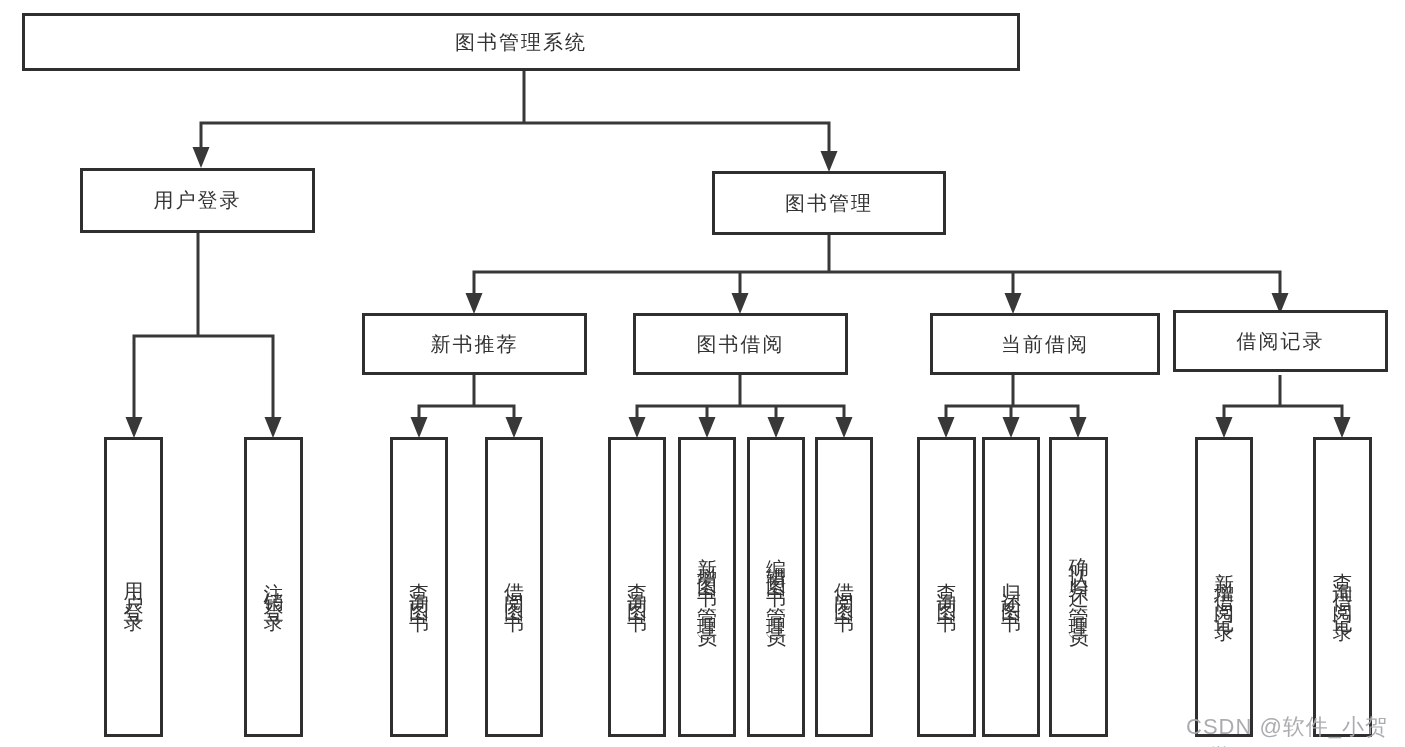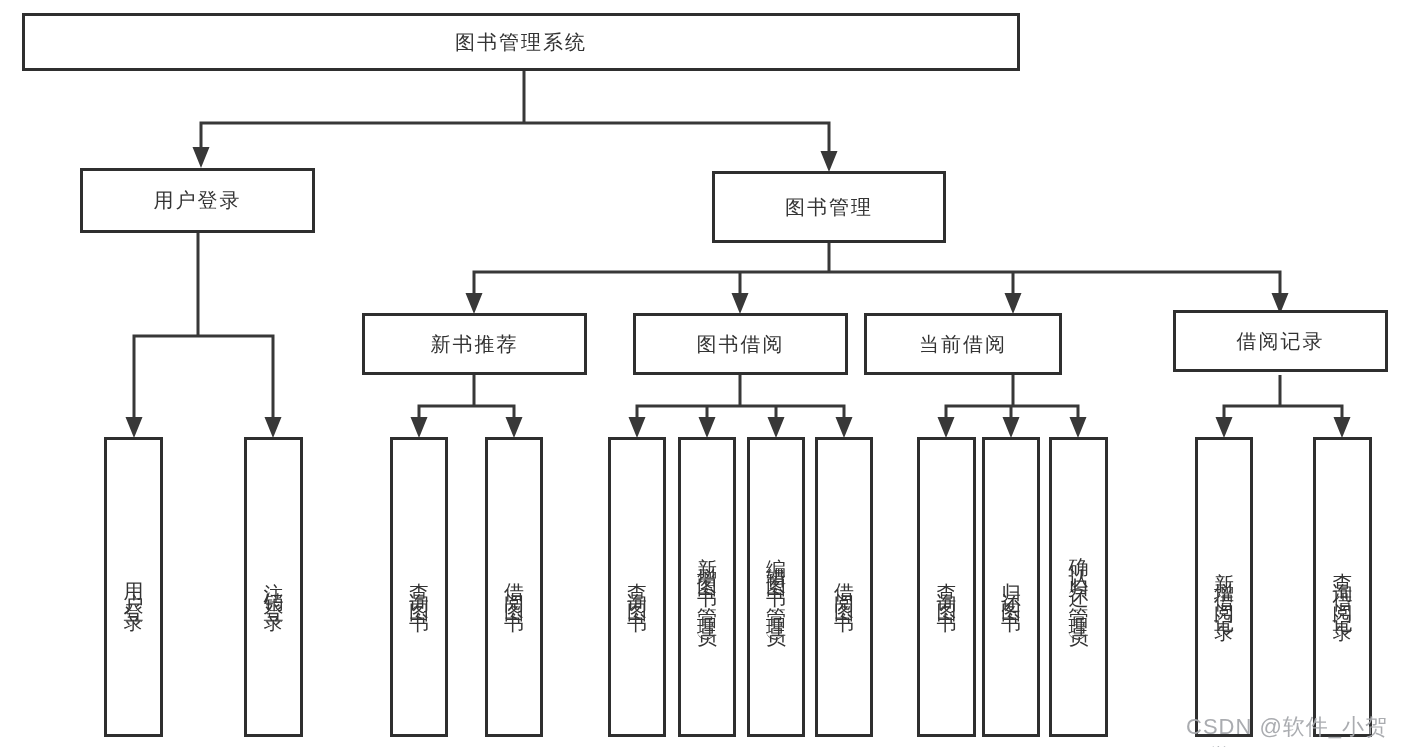--- a/index.html
+++ b/index.html
@@ -86,31 +86,31 @@
       M1333.5 417 L1350.5 417 L1342 438 Z"></path>
   </svg>
 
   <div class="node" style="left:22px;top:13px;width:998px;height:58px">
     <span>图书管理系统</span>
   </div>
 
   <div class="node" style="left:80px;top:168px;width:235px;height:65px">
     <span>用户登录</span>
   </div>
-  <div class="node" style="left:712px;top:171px;width:234px;height:72px">
+  <div class="node" style="left:712px;top:171px;width:234px;height:64px">
     <span>图书管理</span>
   </div>
 
   <div class="node" style="left:633px;top:313px;width:215px;height:62px">
     <span>图书借阅</span>
   </div>
   <div class="node" style="left:362px;top:313px;width:225px;height:62px">
     <span>新书推荐</span>
   </div>
-  <div class="node" style="left:864px;top:313px;width:198px;height:62px">
+  <div class="node" style="left:930px;top:313px;width:230px;height:62px">
     <span>当前借阅</span>
   </div>
   <div class="node" style="left:1173px;top:310px;width:215px;height:62px">
     <span>借阅记录</span>
   </div>
 
   <div class="leaf" style="left:104px;width:59px">
     <span class="vtext">用户登录</span>
   </div>
   <div class="leaf" style="left:244px;width:59px">

